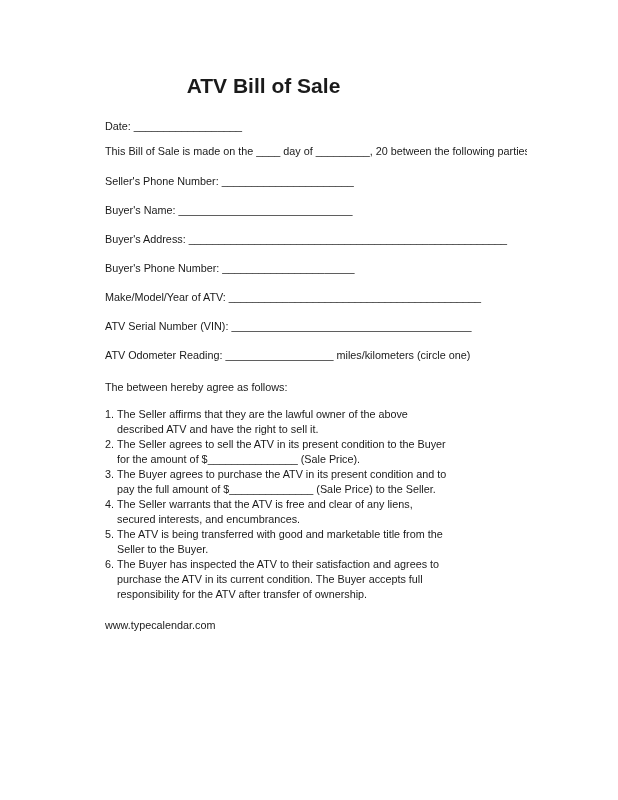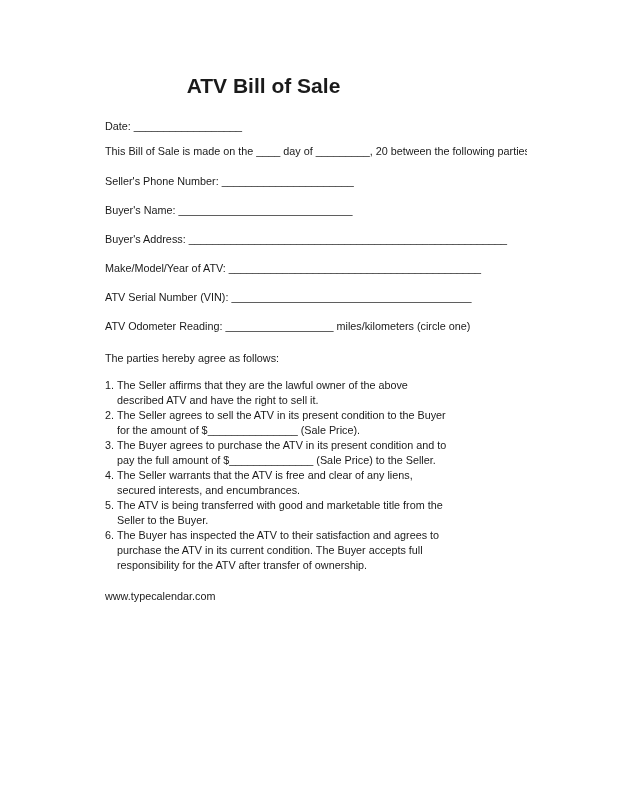--- a/index.html
+++ b/index.html
@@ -58,28 +58,29 @@
   <p class="intro-line"><span>This Bill of Sale is made on the </span><span class="blank">____</span><span> day of </span><span class="blank">_________</span><span class="bold">, 20</span><span> between the following parties:</span></p>
 
 
 
   <p class="field"><span>Seller's Phone Number: </span><span class="blank">______________________</span><span></span></p>
 
   <p class="field"><span>Buyer's Name: </span><span class="blank">_____________________________</span><span></span></p>
 
   <p class="field"><span>Buyer's Address: </span><span class="blank">_____________________________________________________</span><span></span></p>
 
+  <p class="field"><span>Buyer's Phone Number: </span><span class="blank">______________________</span><span></span></p>
 
   <p class="field"><span>Make/Model/Year of ATV: </span><span class="blank">__________________________________________</span><span></span></p>
 
   <p class="field"><span>ATV Serial Number (VIN): </span><span class="blank">________________________________________</span><span></span></p>
 
   <p class="field field-last"><span>ATV Odometer Reading: </span><span class="blank">__________________</span><span> miles/kilometers (circle one)</span></p>
 
-  <p class="agree-intro">The parties hereby agree as follows:</p>
+  <p class="agree-intro">The between hereby agree as follows:</p>
 
   <ol class="terms">
     <li><span>The Seller affirms that they are the lawful owner of the above described ATV and have the right to sell it.</span><span class="blank"></span><span></span></li>
     <li><span>The Seller agrees to sell the ATV in its present condition to the Buyer for the amount of $</span><span class="blank">_______________</span><span> (Sale Price).</span></li>
     <li><span>The Buyer agrees to purchase the ATV in its present condition and to pay the full amount of $</span><span class="blank">______________</span><span> (Sale Price) to the Seller.</span></li>
     <li><span>The Seller warrants that the ATV is free and clear of any liens, secured interests, and encumbrances.</span><span class="blank"></span><span></span></li>
     <li><span>The ATV is being transferred with good and marketable title from the Seller to the Buyer.</span><span class="blank"></span><span></span></li>
     <li><span>The Buyer has inspected the ATV to their satisfaction and agrees to purchase the ATV in its current condition. The Buyer accepts full responsibility for the ATV after transfer of ownership.</span><span class="blank"></span><span></span></li>
   </ol>
 

